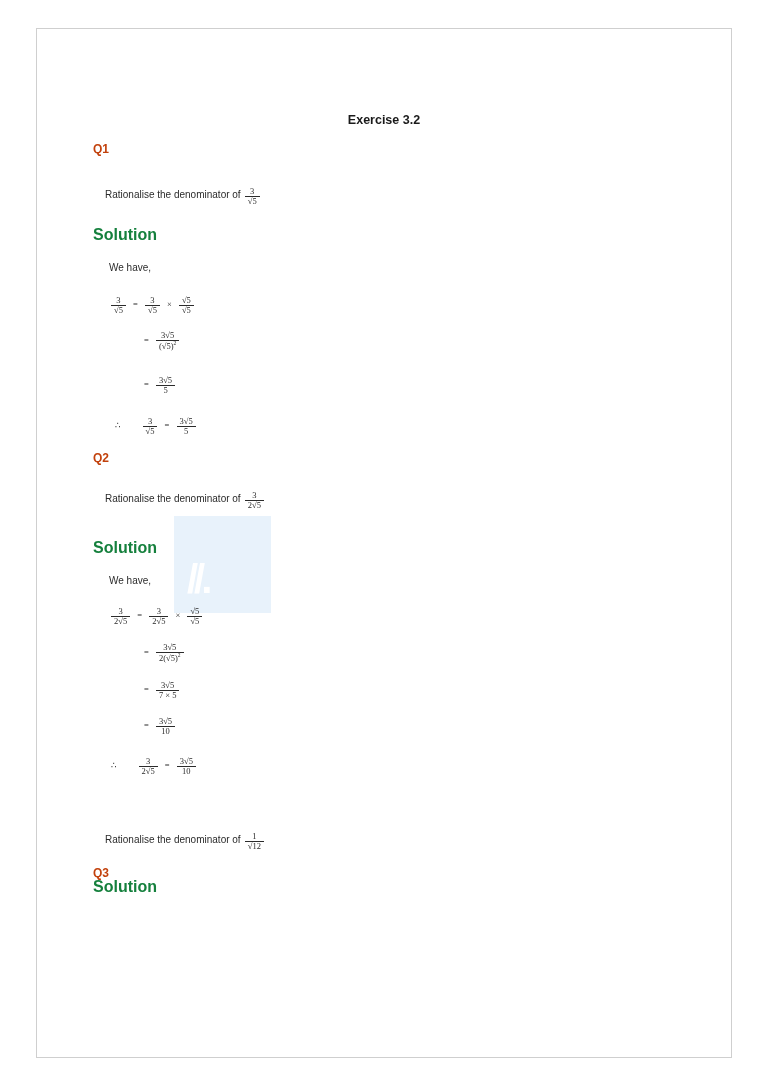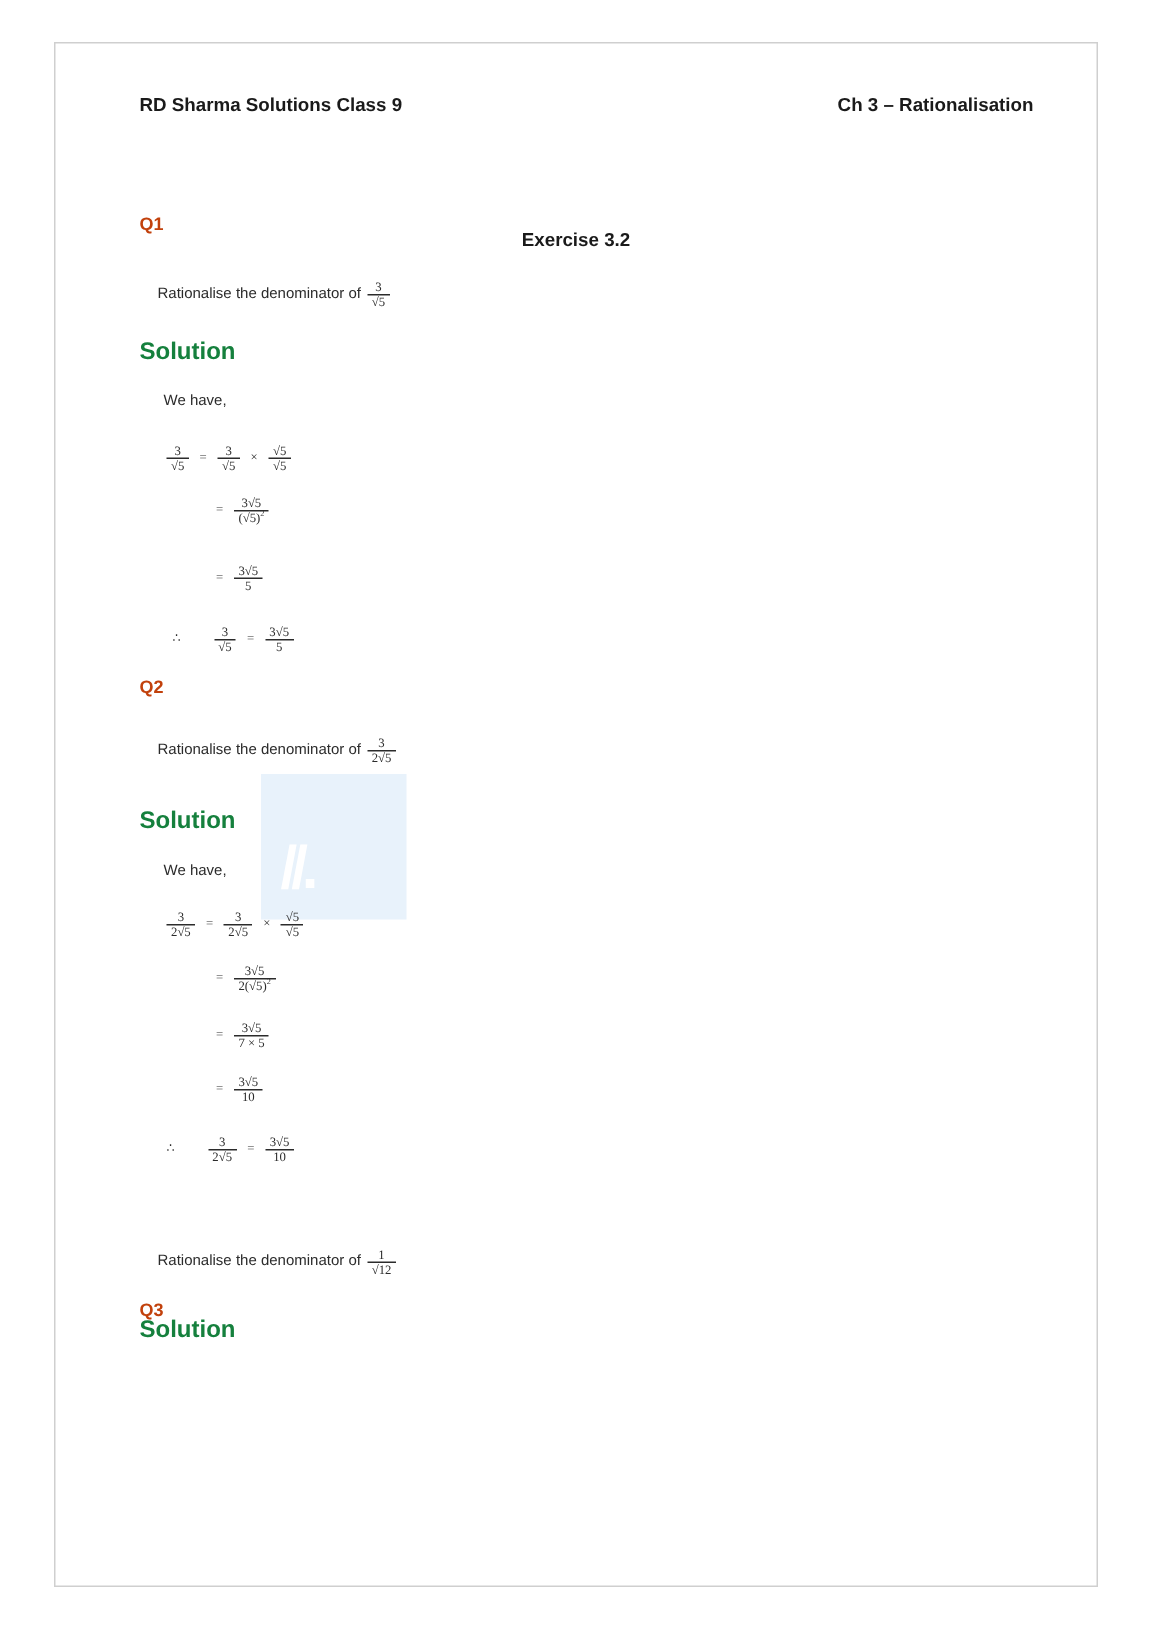--- a/index.html
+++ b/index.html
@@ -39,21 +39,20 @@
   }
   .exercise-title {
     position: absolute;
     top: 84px;
     left: 0;
     width: 100%;
     text-align: center;
     font-size: 12.5px;
     font-weight: bold;
     color: #1a1a1a;
-    margin-top: 40px;
   }
   .qlabel {
     position: absolute;
     left: 56px;
     font-size: 12px;
     font-weight: bold;
     color: #c2410c;
   }
   .solabel {
     position: absolute;
@@ -133,24 +132,20 @@
     font-size: 11.5px;
     font-weight: bold;
     color: #1a1a1a;
   }
 </style>
 </head>
 <body>
 
 <div class="page">
 
-  <div class="header">
-    <div>RD Sharma Solutions Class 9</div>
-    <div>Ch 3 – Rationalisation</div>
-  </div>
 
   <div class="exercise-title">Exercise 3.2</div>
 
   <div class="wm-box"></div>
   <div class="wm-slashes">//.</div>
 
   <div class="qlabel" style="top:113px;">Q1</div>
 
   <div class="mathblock" style="left:68px; top:158px;">
     <span class="txt">Rationalise the denominator of</span>

